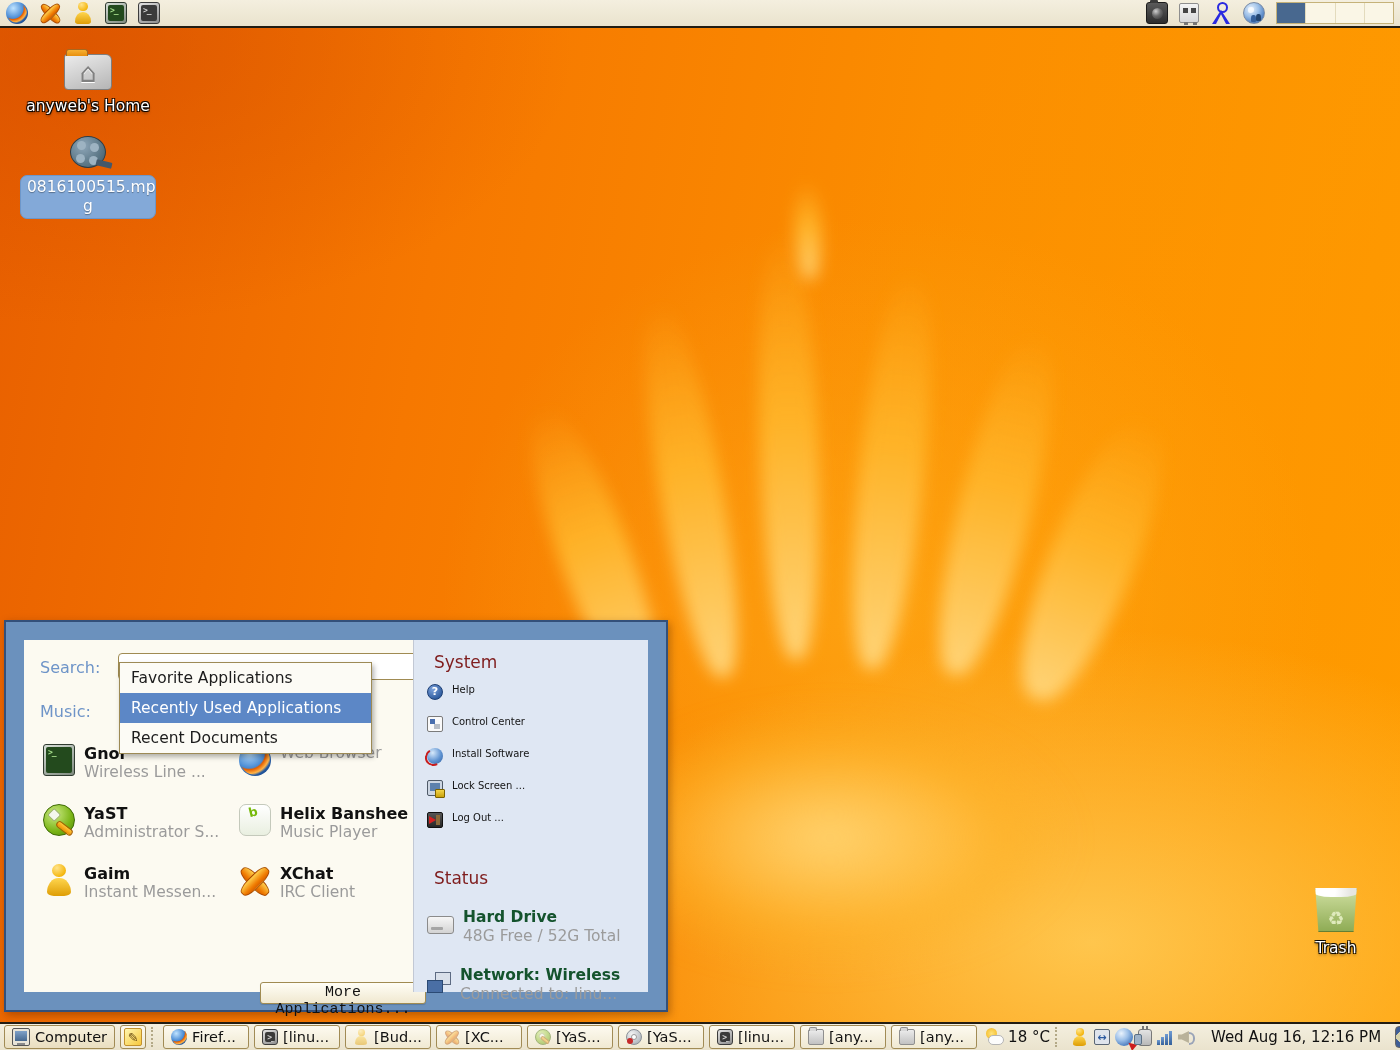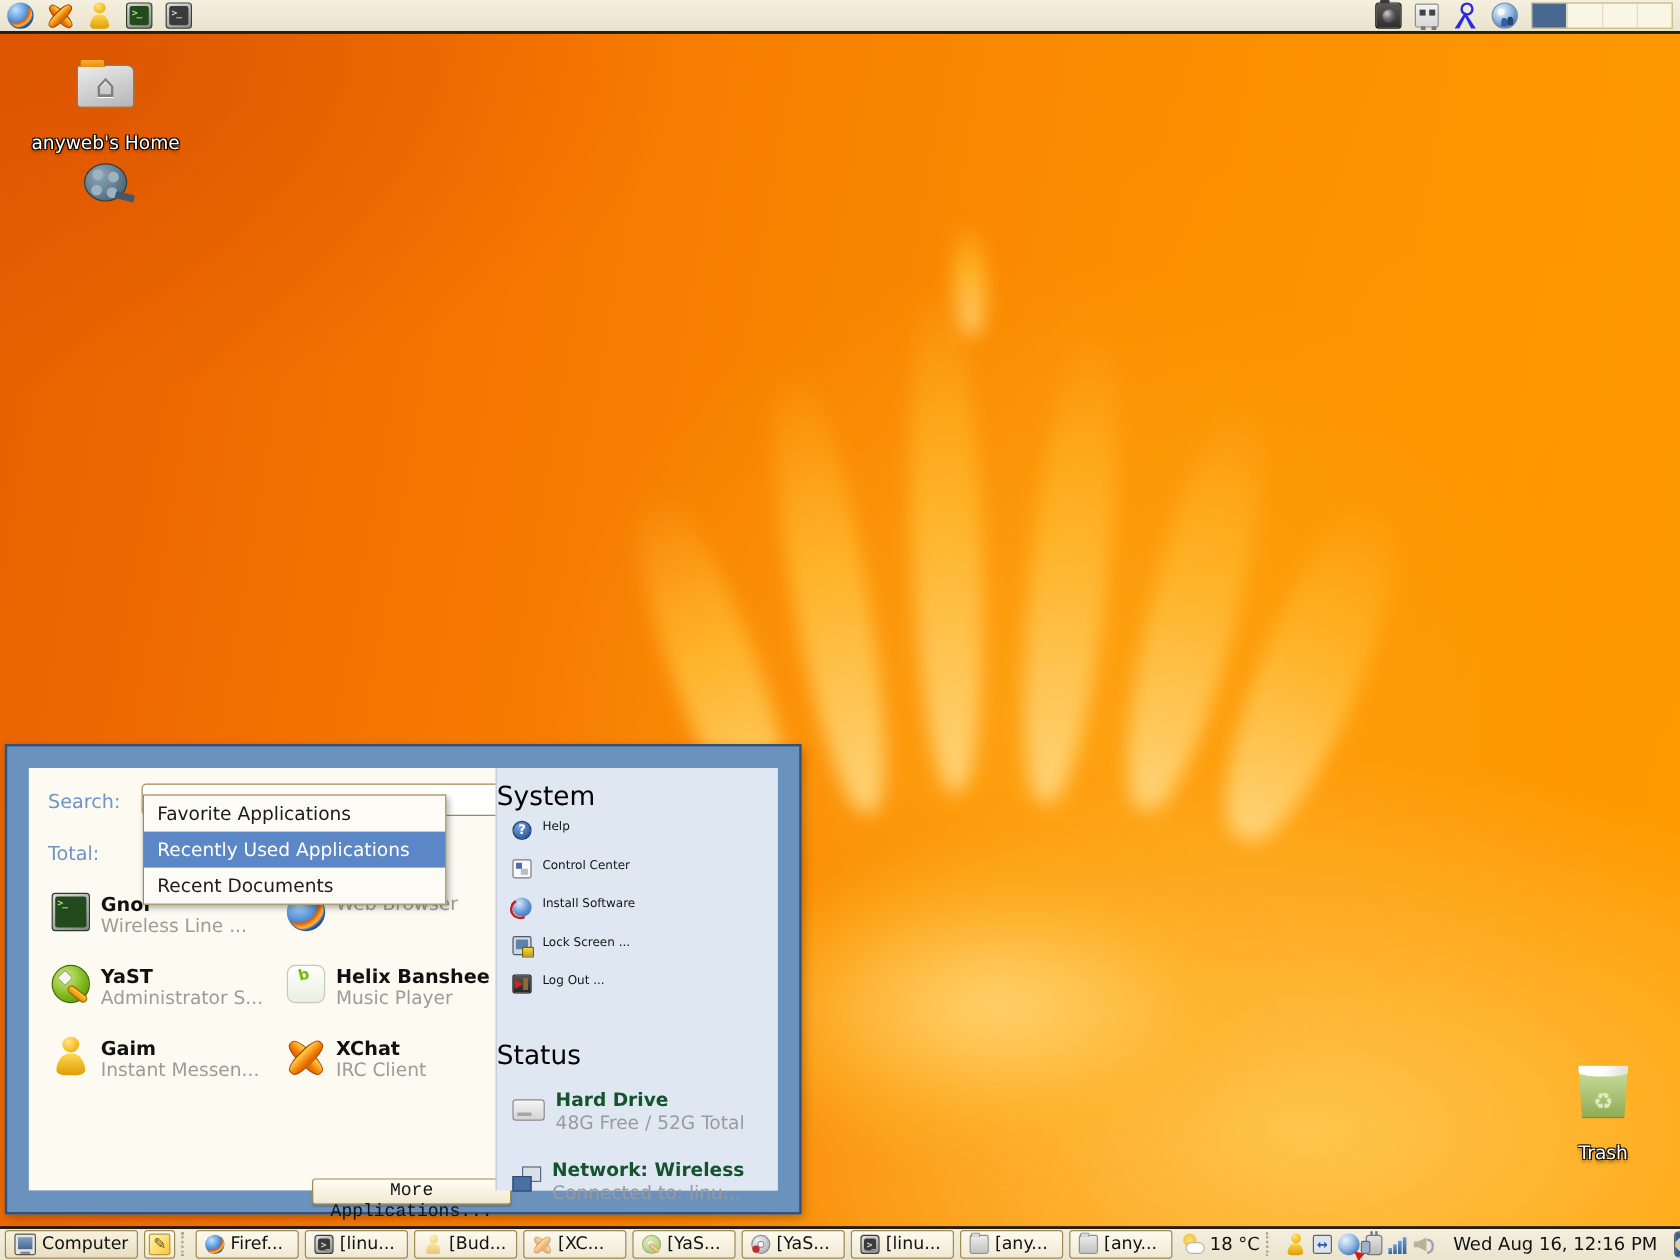--- a/index.html
+++ b/index.html
@@ -159,21 +159,21 @@
       radial-gradient(42% 52% at 63% 58%, rgba(255,172,26,.65), rgba(255,172,26,0) 75%),
       radial-gradient(60% 60% at 96% 38%, rgba(255,150,0,.5), rgba(255,150,0,0) 70%),
       radial-gradient(50% 40% at 6% 2%, rgba(205,70,0,.45), rgba(205,70,0,0) 70%),
       linear-gradient(100deg,#e85f00 0%,#f67800 30%,#fb8d00 60%,#ff9d00 100%)}
   .stamen{position:absolute;border-radius:45%/50%;filter:blur(8px);opacity:.95;
     background:linear-gradient(to top,#ffd77e,#ffb52a 55%,rgba(255,150,0,0))}
   .glow{position:absolute;border-radius:50%;filter:blur(16px);
     background:radial-gradient(50% 50% at 50% 60%, rgba(255,215,120,.9), rgba(255,180,40,.45) 55%, rgba(255,160,10,0) 78%)}
 
   .dicon{position:absolute;text-align:center;color:#fff;font-size:15.5px;z-index:2}
-  .dicon .dlabel{margin-top:20px;line-height:19px;
+  .dicon .dlabel{margin-top:7px;line-height:19px;
     text-shadow:-1px -1px 0 rgba(0,0,0,.85),1px -1px 0 rgba(0,0,0,.85),-1px 1px 0 rgba(0,0,0,.85),1px 1px 0 rgba(0,0,0,.85),0 2px 3px rgba(0,0,0,.6)}
   .dicon .dlabel.selected{background:#83a9d8;border:1px solid #6d96c9;border-radius:7px;padding:2px 6px;text-shadow:0 1px 1px rgba(0,0,0,.35)}
   .dicon .icwrap{display:flex;justify-content:center}
 
   
   #slab{position:absolute;left:4px;top:592px;width:664px;height:392px;border:2px solid #33507a;background:#6b91bd;padding:18px;box-sizing:border-box;z-index:10;box-shadow:2px 3px 8px rgba(60,20,0,.35)}
   #slab-inner{position:relative;width:100%;height:100%;background:#fcfaf1}
   .mlabel{position:absolute;color:#6e94c8;font-size:16px}
   .search-input{position:absolute;left:94px;top:13px;width:307px;height:27px;border:1px solid #a08b52;border-radius:4px;background:#fff;box-sizing:border-box;font-size:15px;padding:0 6px;outline:none}
   #show-dropdown{position:absolute;left:95px;top:22px;width:251px;background:#fcfbf5;border:1px solid #9d8a55;box-shadow:2px 3px 5px rgba(0,0,0,.3);z-index:6}
@@ -183,21 +183,21 @@
   #app-grid{position:absolute;left:19px;top:104px;width:392px;display:grid;grid-template-columns:196px 1fr;row-gap:22px}
   .app-item{display:flex;gap:9px;align-items:flex-start}
   .app-item .txt{min-width:0}
   .app-title{font-size:16px;line-height:19px;color:#111;font-weight:bold;white-space:nowrap}
   .app-sub{font-size:15.5px;line-height:19px;color:#9b9b9b;white-space:nowrap}
 
   #more-apps{position:absolute;left:236px;top:342px;width:166px;height:22px;border:1px solid #a08b52;border-radius:3px;
     background:linear-gradient(#fffef6,#f0e8d0);font-size:15px;font-family:Liberation Mono, monospace;color:#111;box-shadow:0 1px 1px rgba(0,0,0,.15)}
 
   #right-pane{position:absolute;right:0;top:0;bottom:0;width:235px;background:#dfe7f3;border-left:1px solid #c2c8d4;box-sizing:border-box}
-  .rp-header{position:absolute;left:0;font-size:22px;color:#000000}
+  .rp-header{position:absolute;left:20px;font-size:17px;color:#7f1d1d}
   .sys-list{position:absolute;left:13px;top:44px}
   .sys-item{height:32px;display:flex;align-items:flex-start;gap:9px;font-size:10px;color:#141414;white-space:nowrap}
   .status-item{position:absolute;left:13px;display:flex;gap:9px;align-items:flex-start}
   .st-title{font-size:15.5px;line-height:19px;color:#14532d;font-weight:bold;white-space:nowrap}
   .st-sub{font-size:15.5px;line-height:19px;color:#9b9b9b;white-space:nowrap}
 
   
   .tbtn{height:24px;border:1px solid #a18b55;border-radius:3px;background:linear-gradient(#fdfaf0,#f0e9d2);
     display:flex;align-items:center;gap:5px;padding:0 7px;font-size:14.5px;color:#111;flex:none;font-family:inherit;box-sizing:border-box}
   .tbtn .tlabel{white-space:nowrap;overflow:hidden;text-overflow:clip}
@@ -249,35 +249,36 @@
       <div class="icwrap">
           <span class="ico ic-home" style="width:48px;height:36px"></span>
         </div>
       <div class="dlabel">anyweb's Home</div>
     </div>
 
     <div class="dicon" style="left:20px;top:108px;width:136px">
       <div class="icwrap">
           <span class="ico ic-reel" style="width:36px;height:32px"></span>
         </div>
+      <div class="dlabel selected"><span>0816100515.mp</span><br><span>g</span></div>
     </div>
 
     <div class="dicon" style="left:1300px;top:860px;width:72px">
       <div class="icwrap">
           <span class="ico ic-trash" style="width:44px;height:44px"></span>
         </div>
       <div class="dlabel">Trash</div>
     </div>
 
     <div id="slab">
       <div id="slab-inner">
 
         <div class="mlabel" style="left:16px;top:18px">Search:</div>
         <input class="search-input" type="text" value="" style="">
-        <div class="mlabel" style="left:16px;top:62px">Total:</div>
+        <div class="mlabel" style="left:16px;top:62px">Music:</div>
 
         <div id="app-grid">
           <div class="app-item">
             <span class="ico s32 ic-term"></span>
             <div class="txt">
                 <div class="app-title">Gnor</div>
             <div class="app-sub">Wireless Line ...</div>
               </div>
           </div>
           <div class="app-item">

